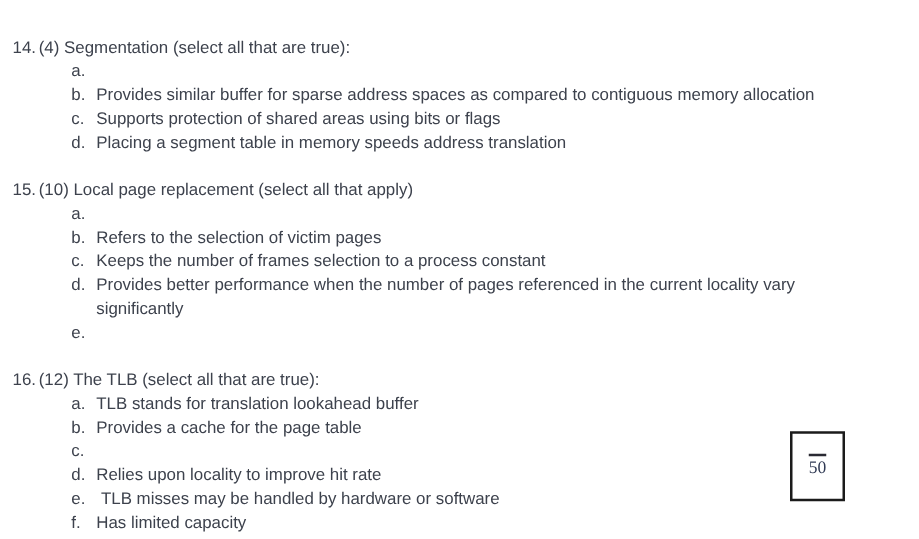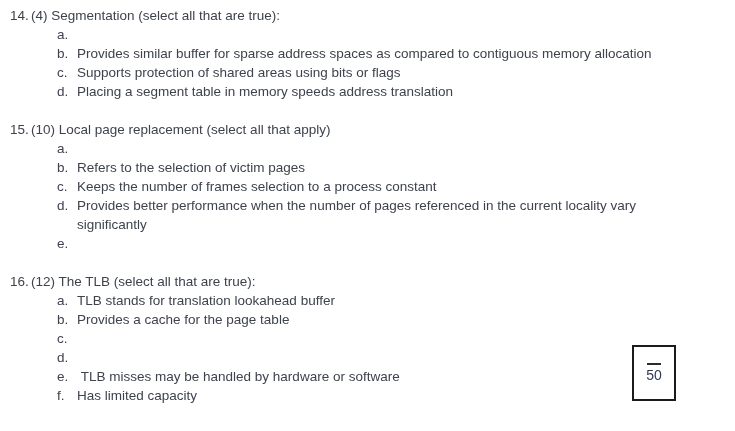--- a/index.html
+++ b/index.html
@@ -12,36 +12,36 @@
   html, body {
     width: 735px; height: 431px;
     background: var(--page-bg);
     font-family: "Liberation Sans", "DejaVu Sans", sans-serif;
     font-size: 13.5px;
     line-height: 19px;
     color: var(--ink);
     overflow: hidden;
   }
   body { position: relative; }
-  .page { padding: 6px 40px 0 10px; }
+  .page { padding: 28px 40px 0 10px; }
   .question { margin-top: 19px; }
   .question:first-child { margin-top: 0; }
   .q-header { display: flex; }
   .q-num { width: 21px; flex: 0 0 auto; }
   .option { display: flex; margin-left: 47px; }
   .opt-label { width: 20px; flex: 0 0 auto; }
   .opt-text { white-space: pre-wrap; }
   .score-box {
     position: absolute;
     left: 632px; top: 345px;
     width: 44px; height: 56px;
     border: 2px solid var(--box-border);
     background: var(--page-bg);
     display: flex; flex-direction: column;
-    align-items: center; justify-content: center;
+    align-items: center; justify-content: center; font-family: Liberation Serif, serif;
   }
   .score-blank {
     width: 14px; height: 0;
     border-bottom: 2px solid #2a2a33;
     margin-bottom: 2px;
   }
   .score-total {
     font-size: 14px;
     line-height: 16px;
     color: var(--score-ink);
@@ -110,20 +110,21 @@
     </div>
     <div class="option">
       <span class="opt-label">b.</span>
       <span class="opt-text">Provides a cache for the page table</span>
     </div>
     <div class="option">
       <span class="opt-label">c.</span>
     </div>
     <div class="option">
       <span class="opt-label">d.</span>
+      <span class="opt-text">Relies upon locality to improve hit rate</span>
     </div>
     <div class="option">
       <span class="opt-label">e.</span>
       <span class="opt-text"> TLB misses may be handled by hardware or software</span>
     </div>
     <div class="option">
       <span class="opt-label">f.</span>
       <span class="opt-text">Has limited capacity</span>
     </div>
   </section>

